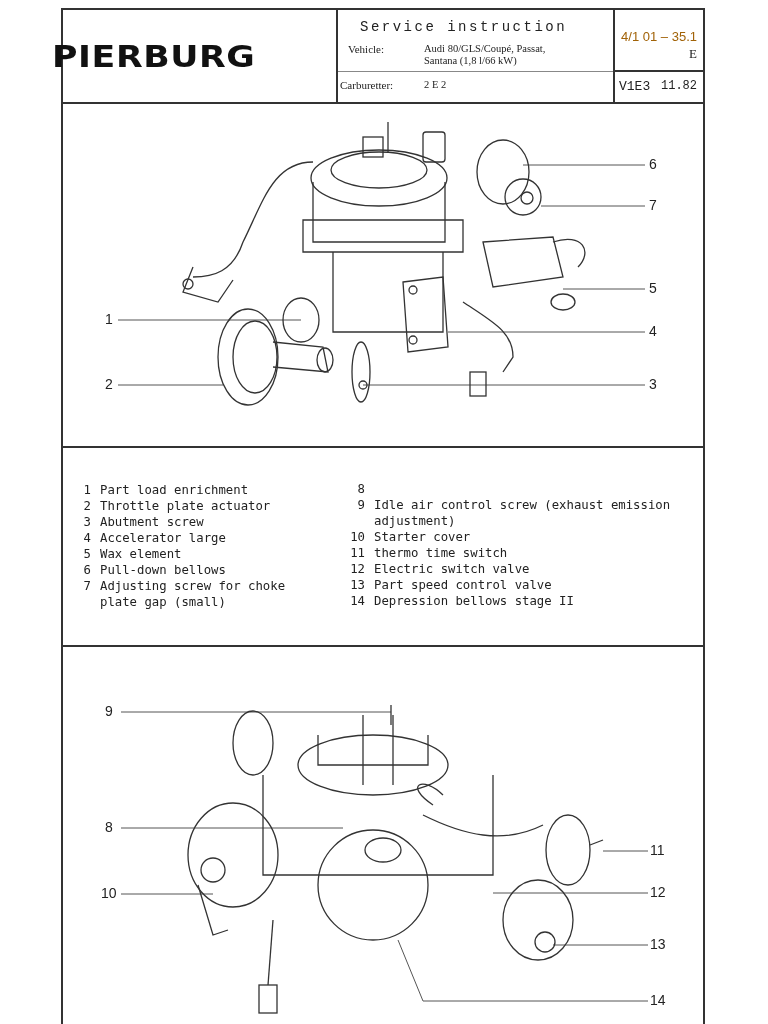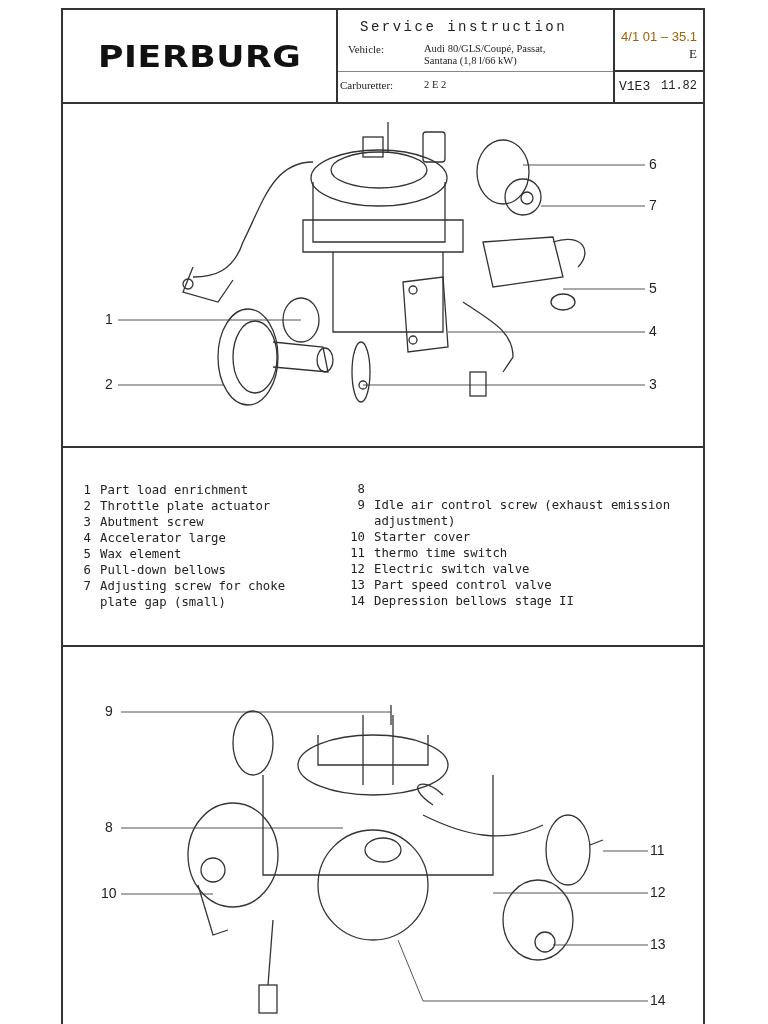--- a/index.html
+++ b/index.html
@@ -1,19 +1,19 @@
 <!DOCTYPE html>
 <html><head>
 <meta charset="utf-8">
 <style>
   html, body { margin:0; padding:0; background:#fff; }
   body { width:768px; height:1024px; position:relative; overflow:hidden; font-family:"Liberation Sans", sans-serif; color:#222; }
   .frame { position:absolute; left:61px; top:8px; width:644px; height:1030px; border:2px solid #333; box-sizing:border-box; }
   .header { position:absolute; left:0; top:0; width:640px; height:92px; border-bottom:2px solid #333; }
-  .logo-cell { position:absolute; left:0; top:0; width:273px; height:92px; border-right:2px solid #333; display:flex; align-items:center; justify-content:center; }
+  .logo-cell { position:absolute; left:0; top:0; width:273px; height:92px; border-right:2px solid #333; display:flex; align-items:center; justify-content:flex-start; }
   .logo { font-family:"DejaVu Sans", sans-serif; font-weight:bold; font-size:31px; letter-spacing:0.5px; color:#111; transform:scaleX(1.12); }
   .svc-cell { position:absolute; left:275px; top:0; width:275px; height:92px; border-right:2px solid #333; }
   .svc-title { position:absolute; left:10px; top:9px; font-family:"Liberation Mono", monospace; font-size:14px; letter-spacing:2.5px; color:#222;margin-left:12px; }
   .svc-label { position:absolute; font-family:"Liberation Serif", serif; font-size:11px; color:#222; }
   .svc-val { position:absolute; font-family:"Liberation Serif", serif; font-size:10.5px; color:#222; line-height:12px; }
   .svc-divider { position:absolute; left:0; top:61px; width:275px; height:0; border-top:1px solid #888; }
   .ref-cell { position:absolute; left:552px; top:0; width:88px; height:92px; }
   .ref-top { position:absolute; left:0; top:0; width:88px; height:60px; border-bottom:2px solid #333; }
   .ref-num { position:absolute; right:6px; top:19px; font-size:13px; color:#a16207; }
   .ref-lang { position:absolute; right:6px; top:36px; font-family:"Liberation Serif", serif; font-size:13px; }

